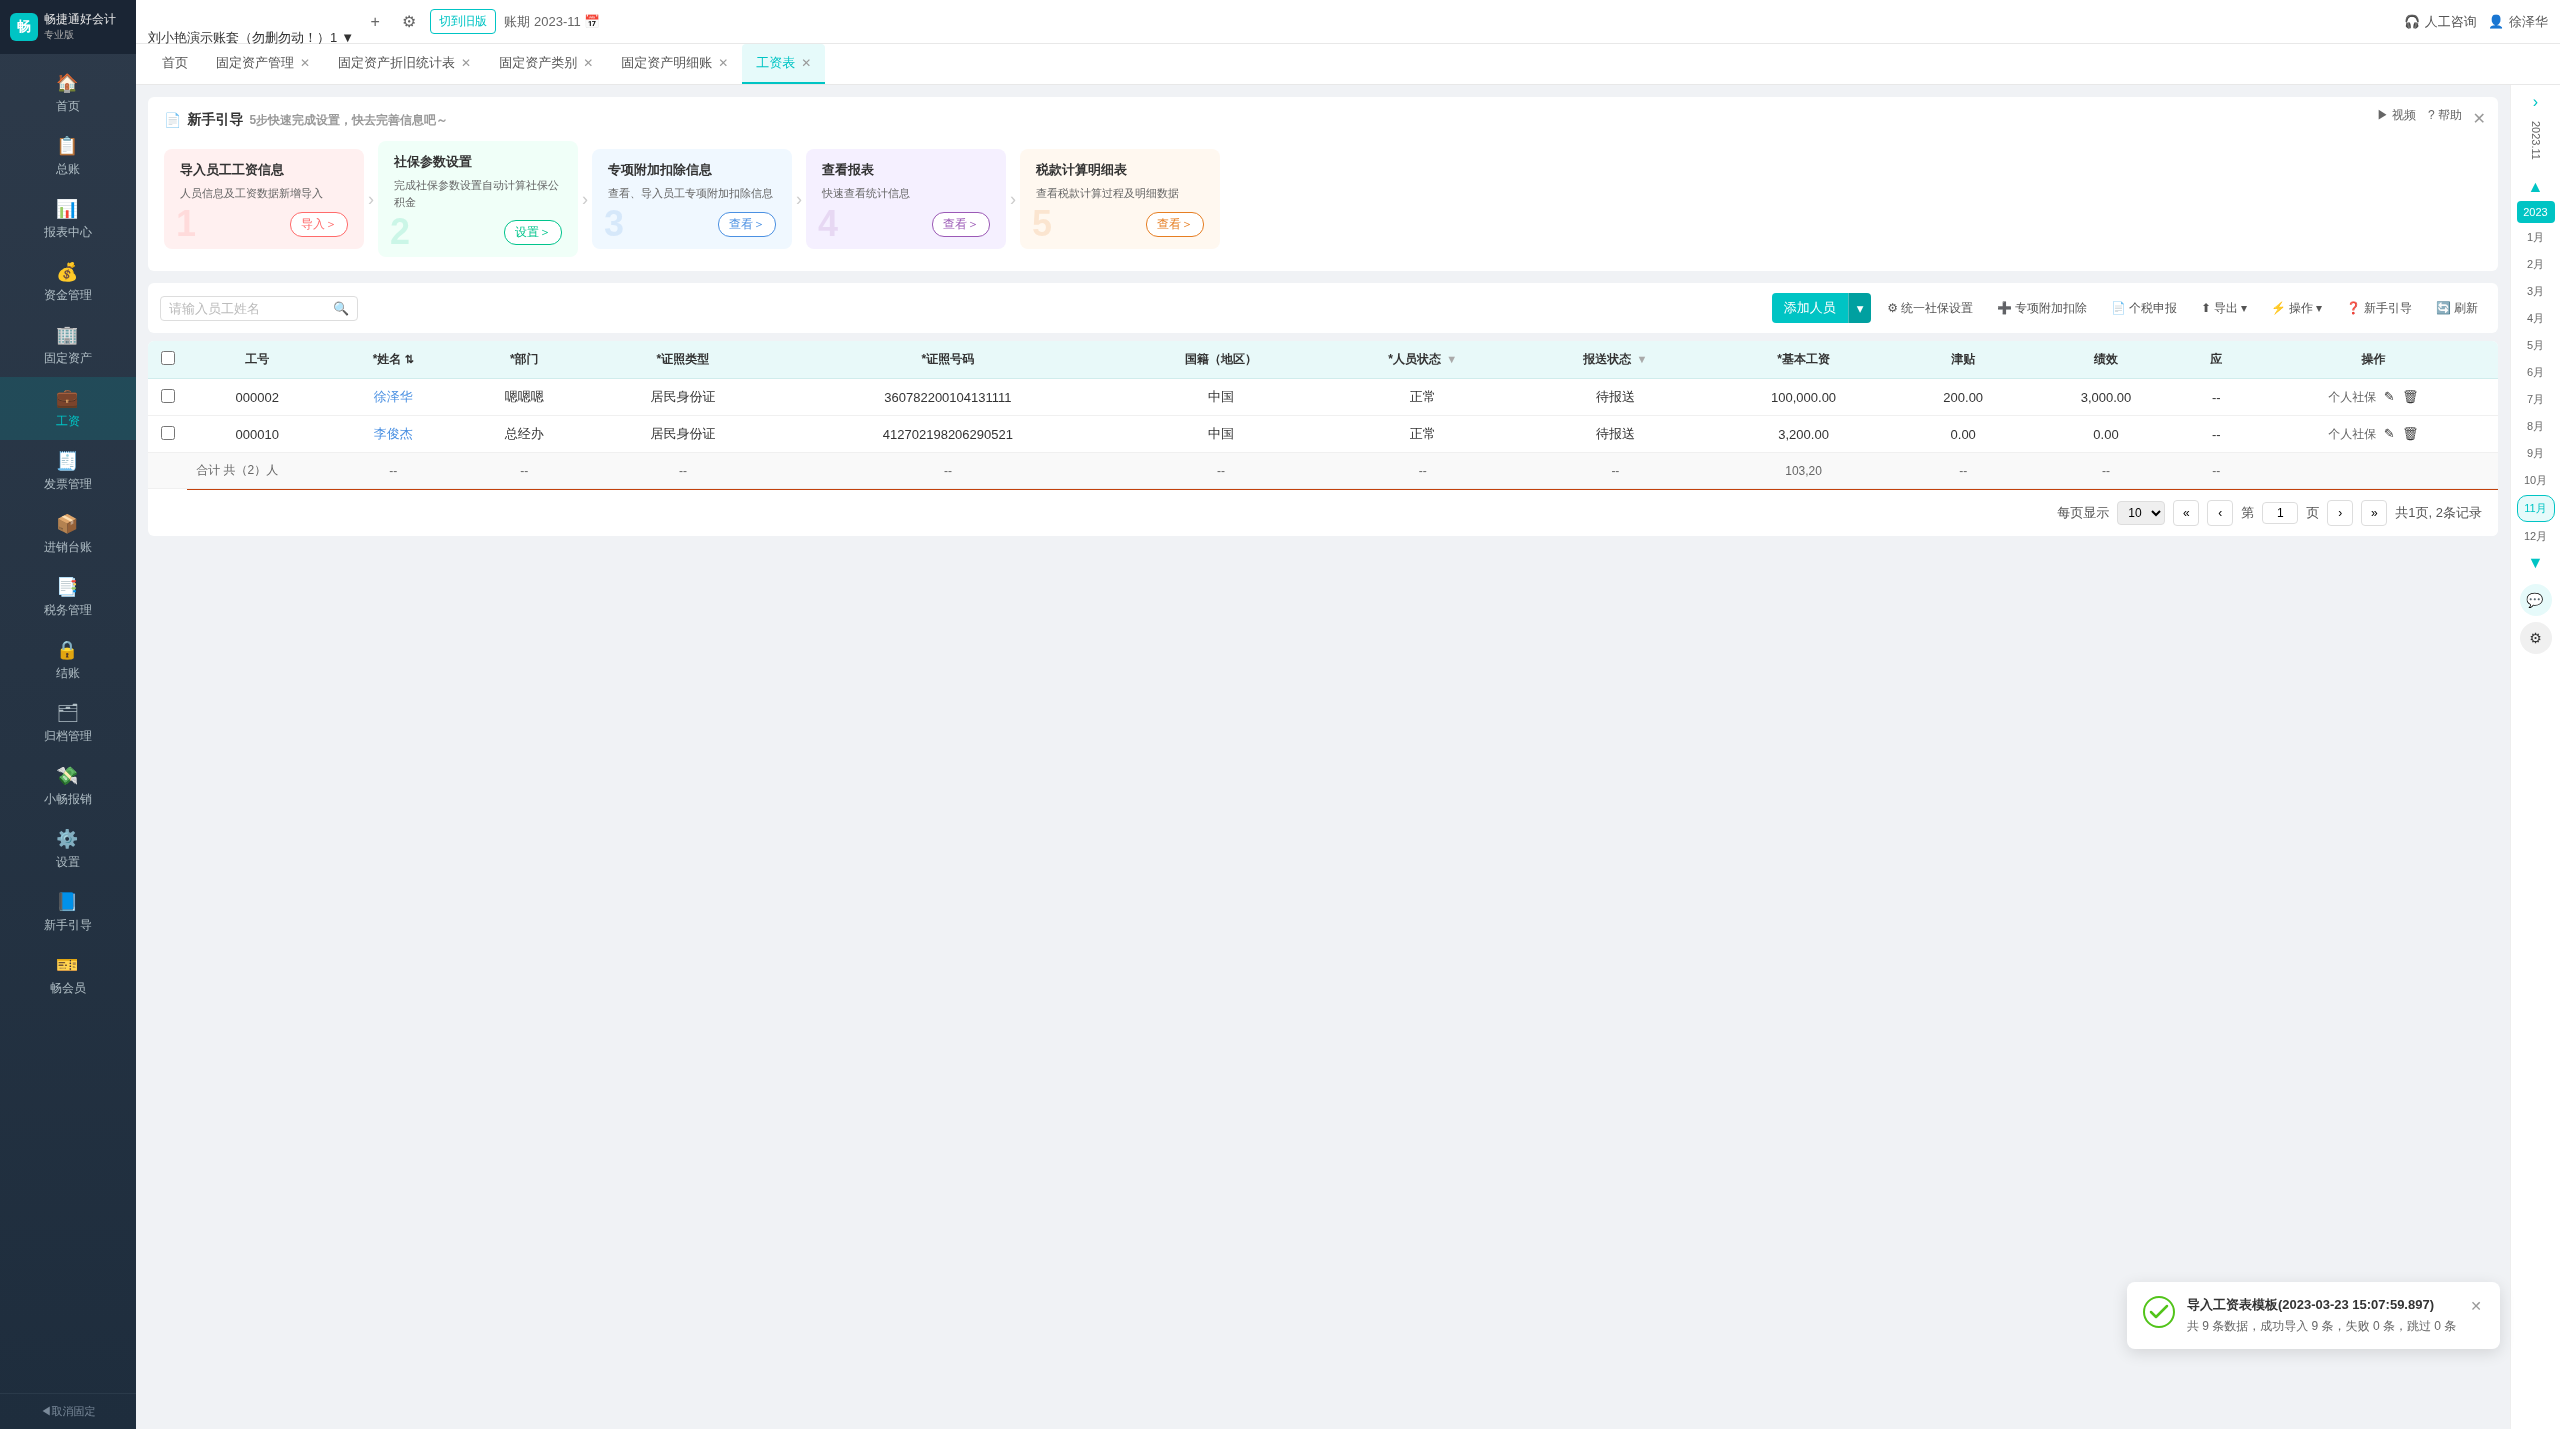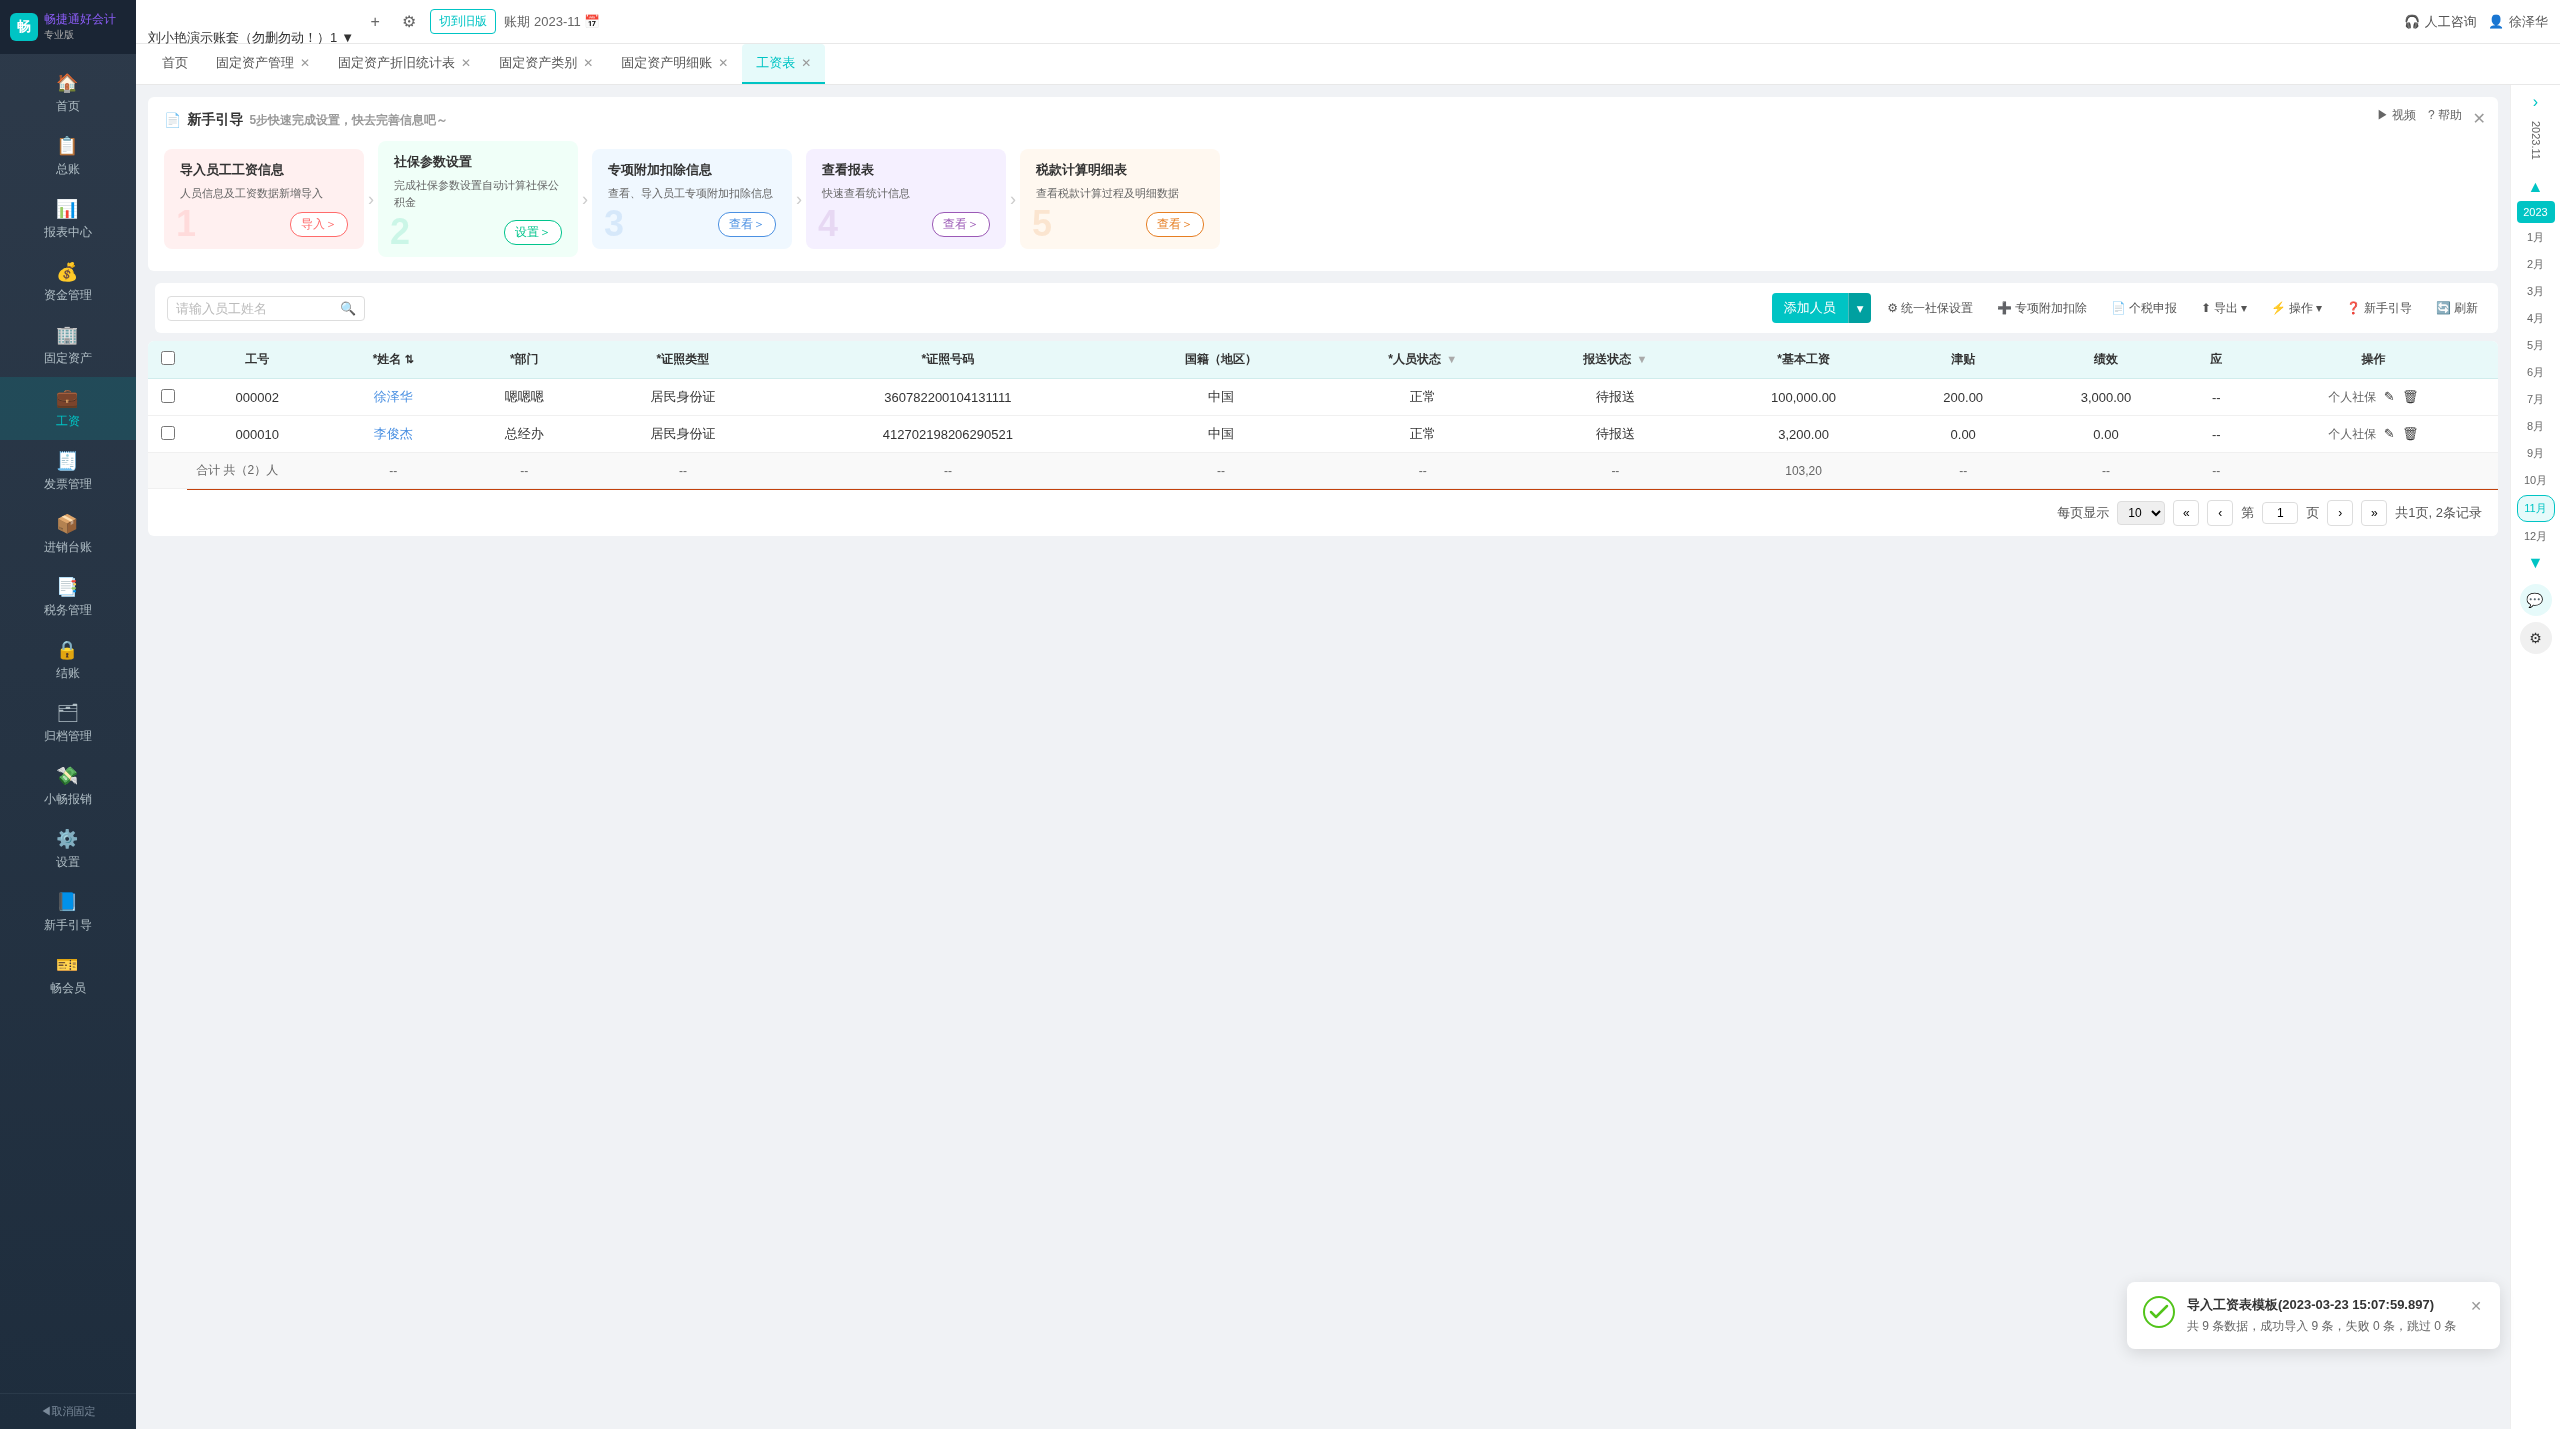--- a/index.html
+++ b/index.html
@@ -24,21 +24,21 @@
       align-items: center;
       gap: 6px;
     }
     .sidebar-logo-icon {
       width: 28px; height: 28px;
       background: #00c4c4;
       border-radius: 6px;
       display: flex; align-items: center; justify-content: center;
       font-size: 14px; color: #fff; font-weight: bold;
     }
-    .sidebar-logo-text { font-size: 12px; color: #8b5cf6; line-height: 1.3; }
+    .sidebar-logo-text { font-size: 12px; color: #e5e5e5; line-height: 1.3; }
     .sidebar-logo-sub { font-size: 10px; color: #aaa; }
     .sidebar-nav { flex: 1; overflow-y: auto; padding: 8px 0; }
     .sidebar-item {
       display: flex; flex-direction: column; align-items: center;
       padding: 10px 4px; cursor: pointer; color: #b0bec5; font-size: 12px;
       transition: background 0.2s; gap: 4px;
     }
     .sidebar-item.active { background: rgba(0,196,196,0.15); color: #00c4c4; }
     .sidebar-item-icon { font-size: 18px; }
     .sidebar-footer {
@@ -129,21 +129,21 @@
     .guide-step-1 .guide-step-btn { background: #fff; border: 1px solid #ff6b6b; color: #ff6b6b; }
     .guide-step-2 .guide-step-btn { background: #fff; border: 1px solid #00c48c; color: #00c48c; }
     .guide-step-3 .guide-step-btn { background: #fff; border: 1px solid #4a90e2; color: #4a90e2; }
     .guide-step-4 .guide-step-btn { background: #fff; border: 1px solid #9b59b6; color: #9b59b6; }
     .guide-step-5 .guide-step-btn { background: #fff; border: 1px solid #e67e22; color: #e67e22; }
     .guide-arrow { color: #ccc; font-size: 18px; padding: 0 4px; align-self: center; }
 
     
     .toolbar {
       background: #fff; border-radius: 6px; padding: 10px 12px; margin-bottom: 8px;
-      display: flex; align-items: center; gap: 8px; margin-left: 7px;
+      display: flex; align-items: center; gap: 8px;
     }
     .search-input-wrap { display: flex; align-items: center; border: 1px solid #ddd; border-radius: 4px; padding: 4px 8px; gap: 4px; background: #fff; }
     .search-input { border: none; outline: none; font-size: 13px; width: 160px; color: #333; }
     .search-input::placeholder { color: #bbb; }
     .toolbar-action {
       display: flex; align-items: center; gap: 3px; font-size: 12px; color: #555;
       cursor: pointer; padding: 4px 8px; border-radius: 4px;
     }
 
     

